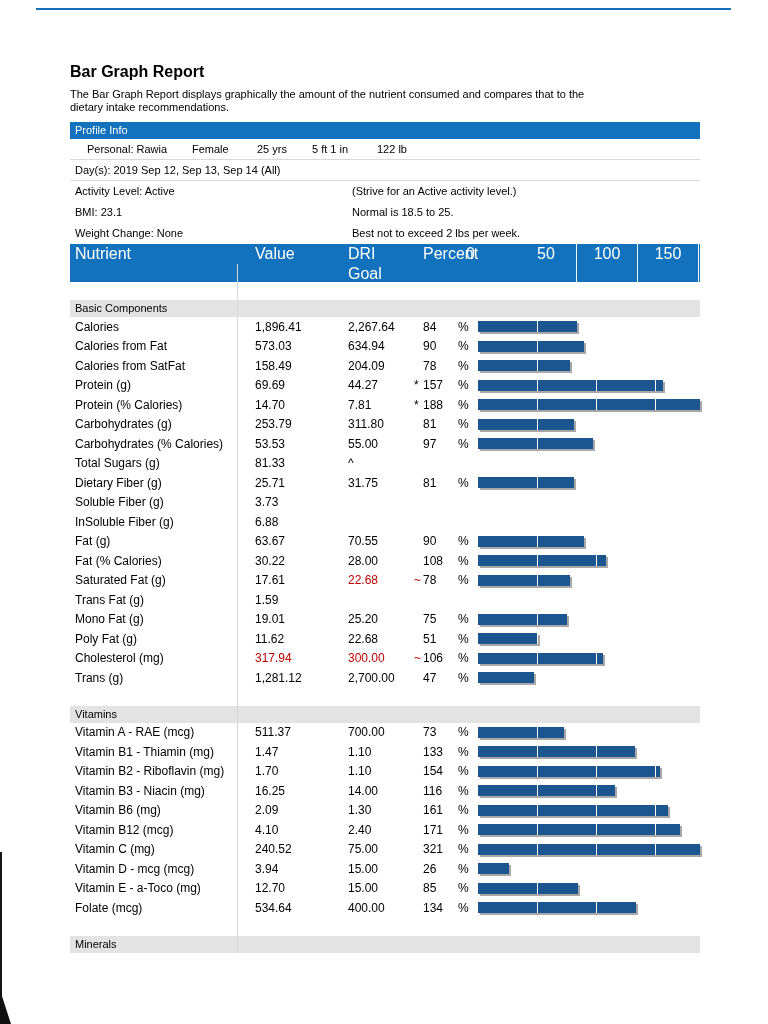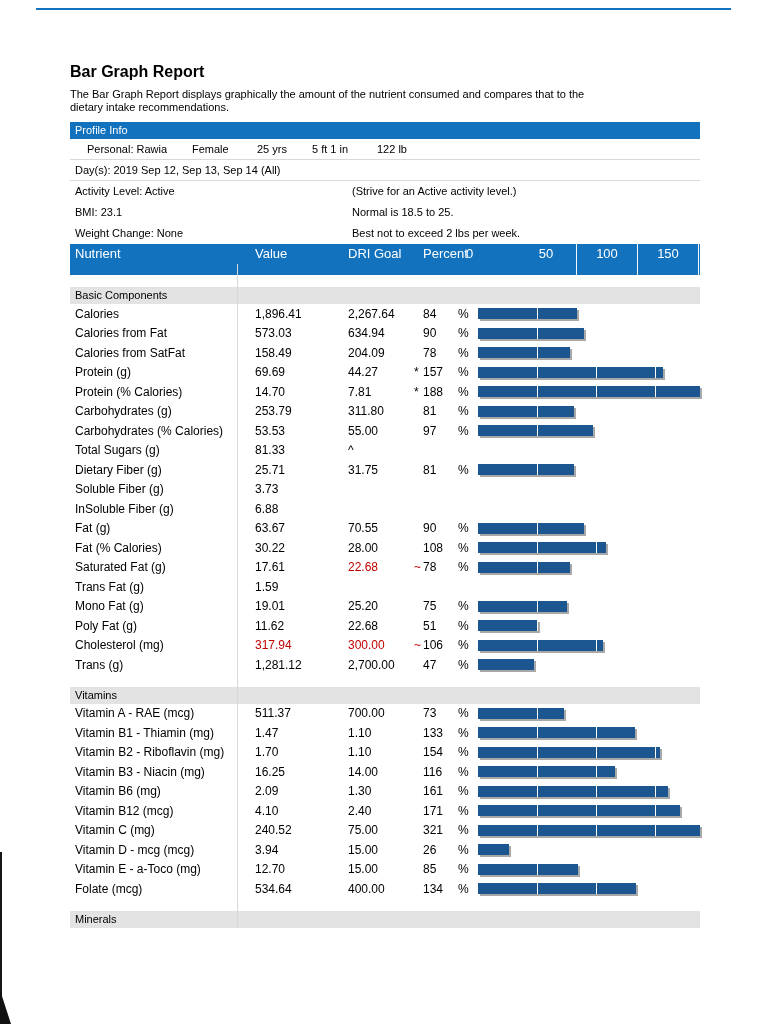--- a/index.html
+++ b/index.html
@@ -11,30 +11,30 @@
   .page{position:absolute;left:70px;top:58px;width:630px;}
   .title{font-size:16px;font-weight:bold;margin:4px 0 6px 0;line-height:20px;}
   .desc{font-size:11px;line-height:13px;width:545px;margin:0 0 8px 0;}
   .bluebar{background:#1272BE;color:#fff;font-size:11px;height:17px;line-height:17px;padding-left:5px;}
   .profile-row{font-size:11px;height:21px;line-height:20px;display:flex;padding-left:5px;box-sizing:border-box;}
   .profile-row.underlined{border-bottom:1px solid #D9D9D9;}
   .p-name{width:105px;padding-left:12px;}.p-sex{width:65px;}.p-age{width:55px;}.p-height{width:65px;}
   .d-left{width:277px;display:inline-block;}
   .table{position:relative;margin-top:0;}
   .vsep{position:absolute;left:167px;top:20px;bottom:0;width:1px;background:#D8D8D8;z-index:4;}
-  .thead{display:flex;background:#1272BE;color:#fff;height:31px;line-height:20px;font-size:13px;}
+  .thead{display:flex;background:#1272BE;color:#fff;height:38px;line-height:20px;font-size:16px;}
   .h-name{width:167px;padding-left:5px;box-sizing:border-box;}
   .h-val{width:93px;padding-left:18px;box-sizing:border-box;}
   .h-goal{width:80px;padding-left:18px;box-sizing:border-box;}
   .h-pct{width:48px;padding-left:13px;box-sizing:border-box;}
   .h-scale{flex:1;position:relative;}
   .scale-zero{position:absolute;left:8px;top:0;}
   .h-cells{position:absolute;left:58px;top:0;height:100%;display:flex;}
   .h-cell{width:61px;text-align:center;border-right:1px solid rgba(255,255,255,0.95);box-sizing:border-box;}
-  .secbar{background:#E3E3E3;height:17px;line-height:17px;font-size:11px;padding-left:5px;margin-top:12px;position:relative;z-index:2;}
+  .secbar{background:#E3E3E3;height:17px;line-height:17px;font-size:11px;padding-left:5px;margin-top:18px;position:relative;z-index:2;}
   .trow{display:flex;height:19.5px;align-items:center;font-size:12px;position:relative;z-index:2;}
   .c-name{width:167px;padding-left:5px;box-sizing:border-box;white-space:nowrap;}
   .c-val{width:93px;padding-left:18px;box-sizing:border-box;}
   .c-goal{width:80px;padding-left:18px;box-sizing:border-box;}
   .c-pct{width:48px;padding-left:4px;box-sizing:border-box;display:flex;}
   .flag{width:9px;display:inline-block;}
   .c-bar{flex:1;display:flex;align-items:center;}
   .pct-sign{width:20px;display:inline-block;}
   .track{position:relative;width:222px;height:11px;display:block;}
   .bar{position:absolute;left:0;top:0;height:11px;background:#1B5690;box-shadow:2px 2px 0 #A8A8A8;overflow:hidden;display:block;}

